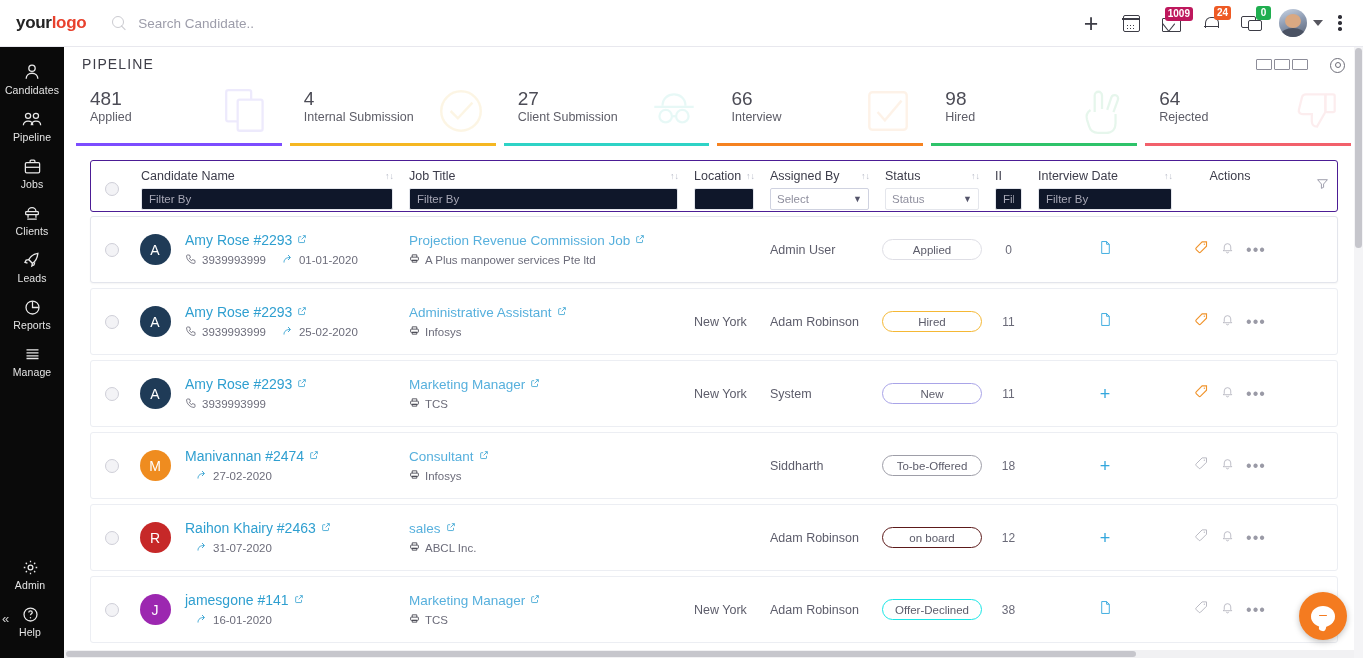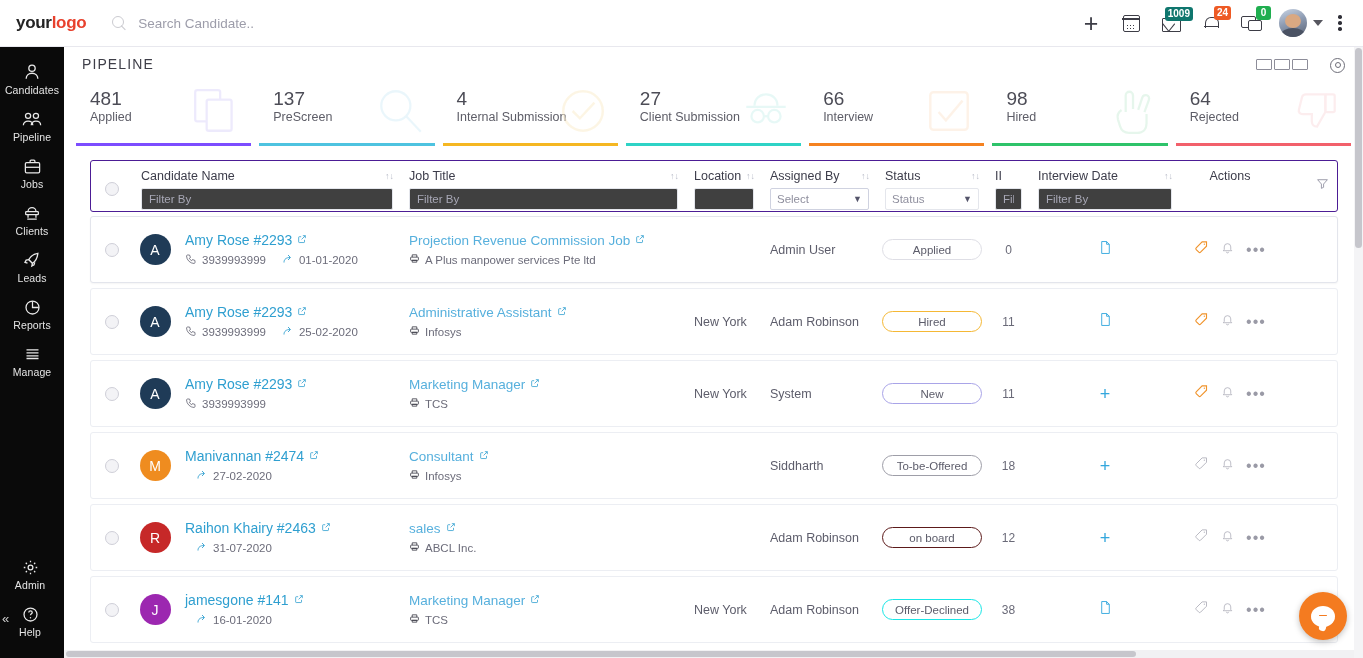--- a/index.html
+++ b/index.html
@@ -73,21 +73,21 @@
   }
   .chat-ico:after {
     content:""; position:absolute; left:7px; top:4px; width:12px; height:9px;
     border:1.6px solid #3d3d46; border-radius:2px; background:#fff;
   }
   .badge {
     position: absolute; top: 3px; right: 0px;
     font-size: 10px; font-weight: bold; color: #fff;
     padding: 1px 3px; border-radius: 3px; line-height: 12px; min-width: 15px; text-align: center;
   }
-  .badge.yellow { background: #0f766e; top: 4px; right: -2px; }
+  .badge.yellow { background: #be185d; top: 4px; right: -2px; }
   .badge.orange { background: #ee5a24; }
   .badge.green  { background: #1fae4f; }
   .avatar-top {
     width: 28px; height: 28px; border-radius: 50%;
     background: linear-gradient(160deg,#c9d4e4 0%, #8e9cb3 45%, #5a6274 100%);
     position: relative; overflow: hidden; margin-left: 4px;
   }
   .avatar-top:after {
     content:""; position:absolute; left:6px; top:5px; width:16px; height:14px; border-radius:50%;
     background:#d9a882;
@@ -166,21 +166,21 @@
   }
   .col { padding: 0 8px; }
   .col-head { display: flex; align-items: center; font-size: 12.5px; color: #3c3c4a; }
   .sort {
     margin-left: auto; font-size: 9px; color: #b9bcc8; line-height: 9px; letter-spacing:-1px;
     display:flex; gap:1px;
   }
   .sort b { font-weight: 400; }
   .filter-inp {
     margin-top: 5px; width: 100%; height: 22px; border: 1px solid #e4e6ec; border-radius: 2px;
-    background: #404040; font-size: 11.5px; color: #8f8f9e; padding: 0 7px;
+    background: #0f172a; font-size: 11.5px; color: #8f8f9e; padding: 0 7px;
     font-family: "Liberation Sans", sans-serif; outline: none;
   }
   .filter-inp::placeholder { color: #a8a8b6; }
   .filter-sel {
     margin-top: 5px; width: 100%; height: 22px; border: 1px solid #cfd2e0; border-radius: 2px;
     background: #fff; font-size: 11.5px; color: #8f8f9e; padding: 0 6px;
     display: flex; align-items: center; position: relative;
   }
   .filter-sel .caret { margin-left: auto; font-size: 9px; color: #54546a; }
   .col-name  { width: 268px; }
@@ -406,30 +406,20 @@
     <div class="num">481</div>
     <div class="lbl">Applied</div>
     <div class="wm">
       <svg viewBox="0 0 50 50" fill="none" stroke="#ddd6fb" stroke-width="2.2">
         <rect x="5" y="5" width="24" height="30" rx="2"></rect>
           <rect x="16" y="14" width="24" height="30" rx="2" fill="#fff"></rect>
       </svg>
     </div>
   </div>
 
-  <div class="stat" id="st1" style="border-bottom-color: rgb(78, 195, 224);">
-    <div class="num">137</div>
-    <div class="lbl">PreScreen</div>
-    <div class="wm">
-      <svg viewBox="0 0 50 50" fill="none" stroke="#d6eef8" stroke-width="2.2">
-        <circle cx="21" cy="20" r="14"></circle>
-          <path d="M31 30l14 15"></path>
-      </svg>
-    </div>
-  </div>
 
   <div class="stat" id="st2" style="border-bottom-color: rgb(245, 183, 34);">
     <div class="num">4</div>
     <div class="lbl">Internal Submission</div>
     <div class="wm">
       <svg viewBox="0 0 50 50" fill="none" stroke="#fbeccb" stroke-width="2.4">
         <circle cx="25" cy="25" r="19"></circle>
           <path d="M15 25l7 7 14-15"></path>
       </svg>
     </div>

